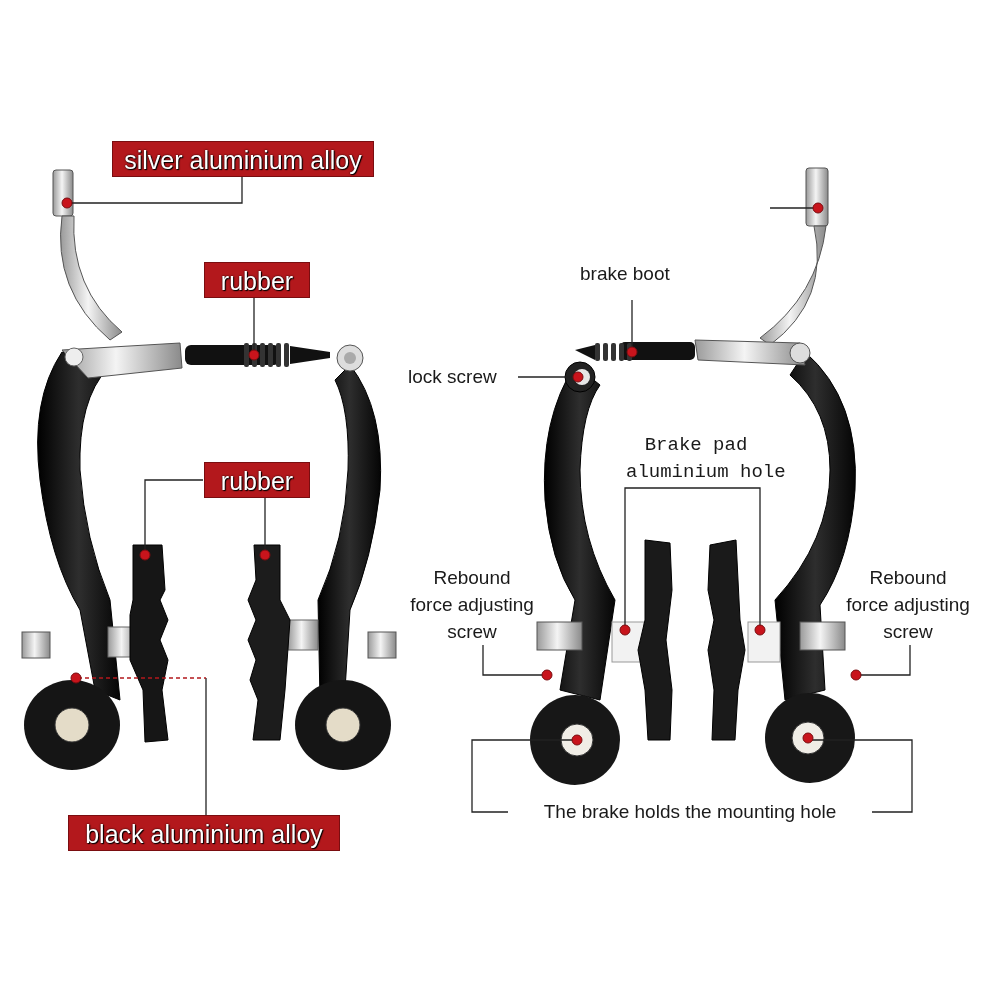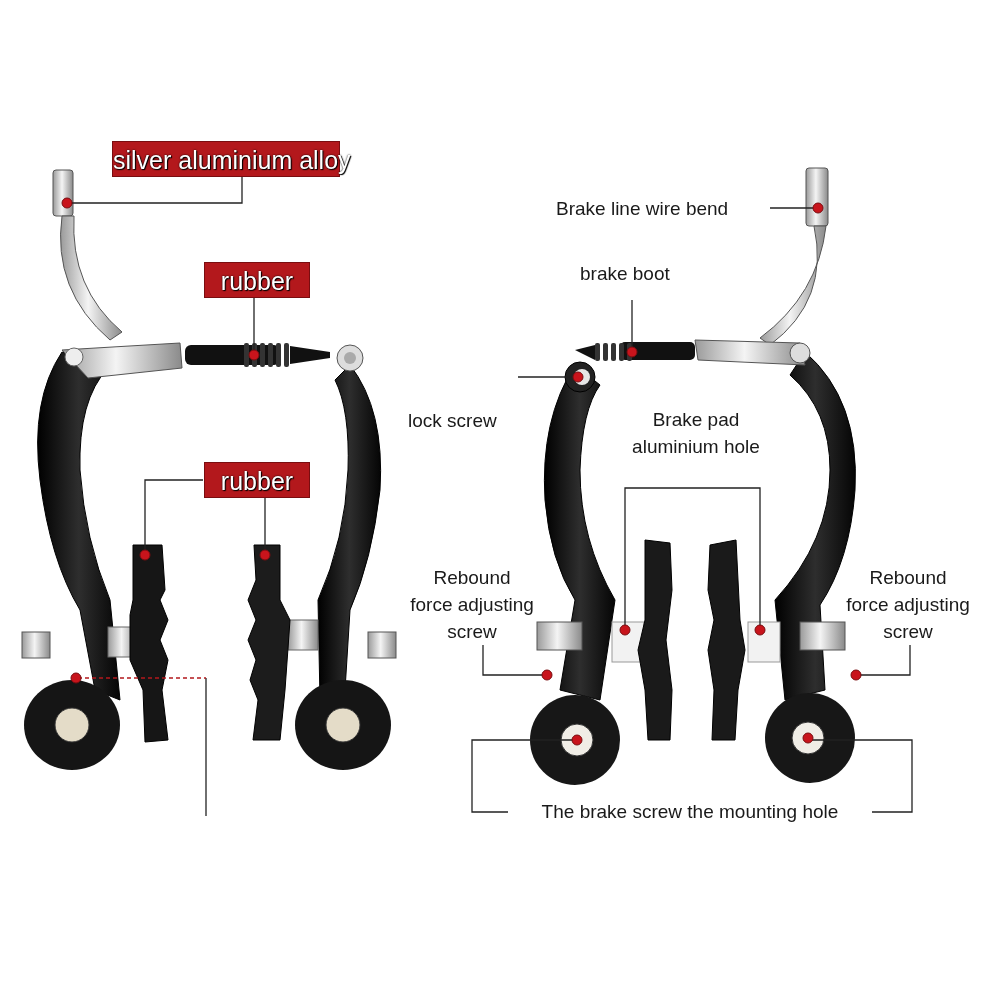--- a/index.html
+++ b/index.html
@@ -163,40 +163,40 @@
       <circle cx="760" cy="630" r="5"></circle>
       <circle cx="547" cy="675" r="5"></circle>
       <circle cx="856" cy="675" r="5"></circle>
       <circle cx="577" cy="740" r="5"></circle>
       <circle cx="808" cy="738" r="5"></circle>
     </g>
   </svg>
 
   
   
-  <div class="red-label" style="left:112px; top:141px; width:228px;text-align:center;">silver aluminium alloy</div>
+  <div class="red-label" style="left:112px; top:141px; width:262px;text-align:center;">silver aluminium alloy</div>
   <div class="red-label" style="left:204px; top:262px; width:106px;">rubber</div>
   <div class="red-label" style="left:204px; top:462px; width:106px;">rubber</div>
+  <div class="red-label" style="left:68px; top:815px; width:272px;">black aluminium alloy</div>
 
   
-  <div class="plain-label" style="left:556px; top:195px;">Brake line wire bend</div>
   <div class="plain-label" style="left:580px; top:260px;">brake boot</div>
-  <div class="plain-label" style="left:408px; top:363px;margin-top:44px;">lock screw</div>
-
-  <div class="plain-label" style="left:626px; top:406px; width:140px;">
+  <div class="plain-label" style="left:408px; top:363px;">lock screw</div>
+
+  <div class="plain-label" style="left:626px; top:432px; width:140px;font-family:Liberation Mono, monospace;">
     <div>Brake pad</div>
     <div>aluminium hole</div>
   </div>
 
   <div class="plain-label" style="left:398px; top:564px; width:148px;">
     <div>Rebound</div>
     <div>force adjusting</div>
     <div>screw</div>
   </div>
 
   <div class="plain-label" style="left:834px; top:564px; width:148px;">
     <div>Rebound</div>
     <div>force adjusting</div>
     <div>screw</div>
   </div>
 
-  <div class="plain-label" style="left:518px; top:798px; width:344px;">The brake screw the mounting hole</div>
+  <div class="plain-label" style="left:518px; top:798px; width:344px;">The brake holds the mounting hole</div>
 </div>
 
 </body></html>

